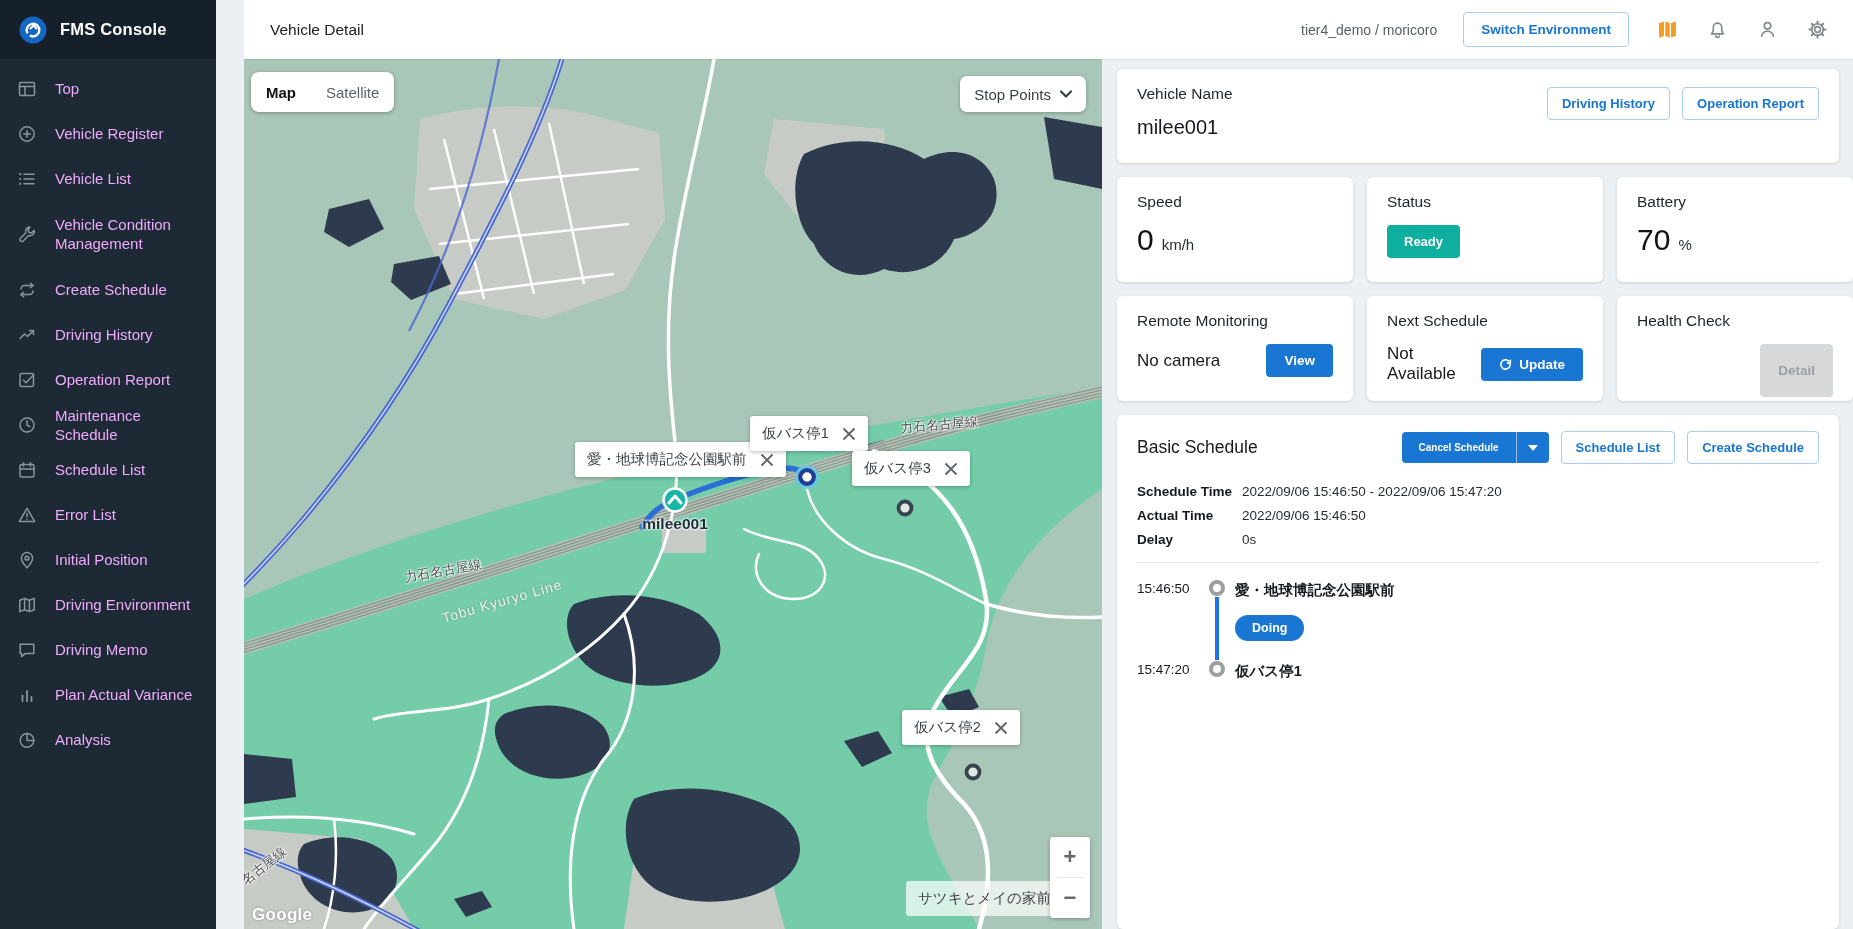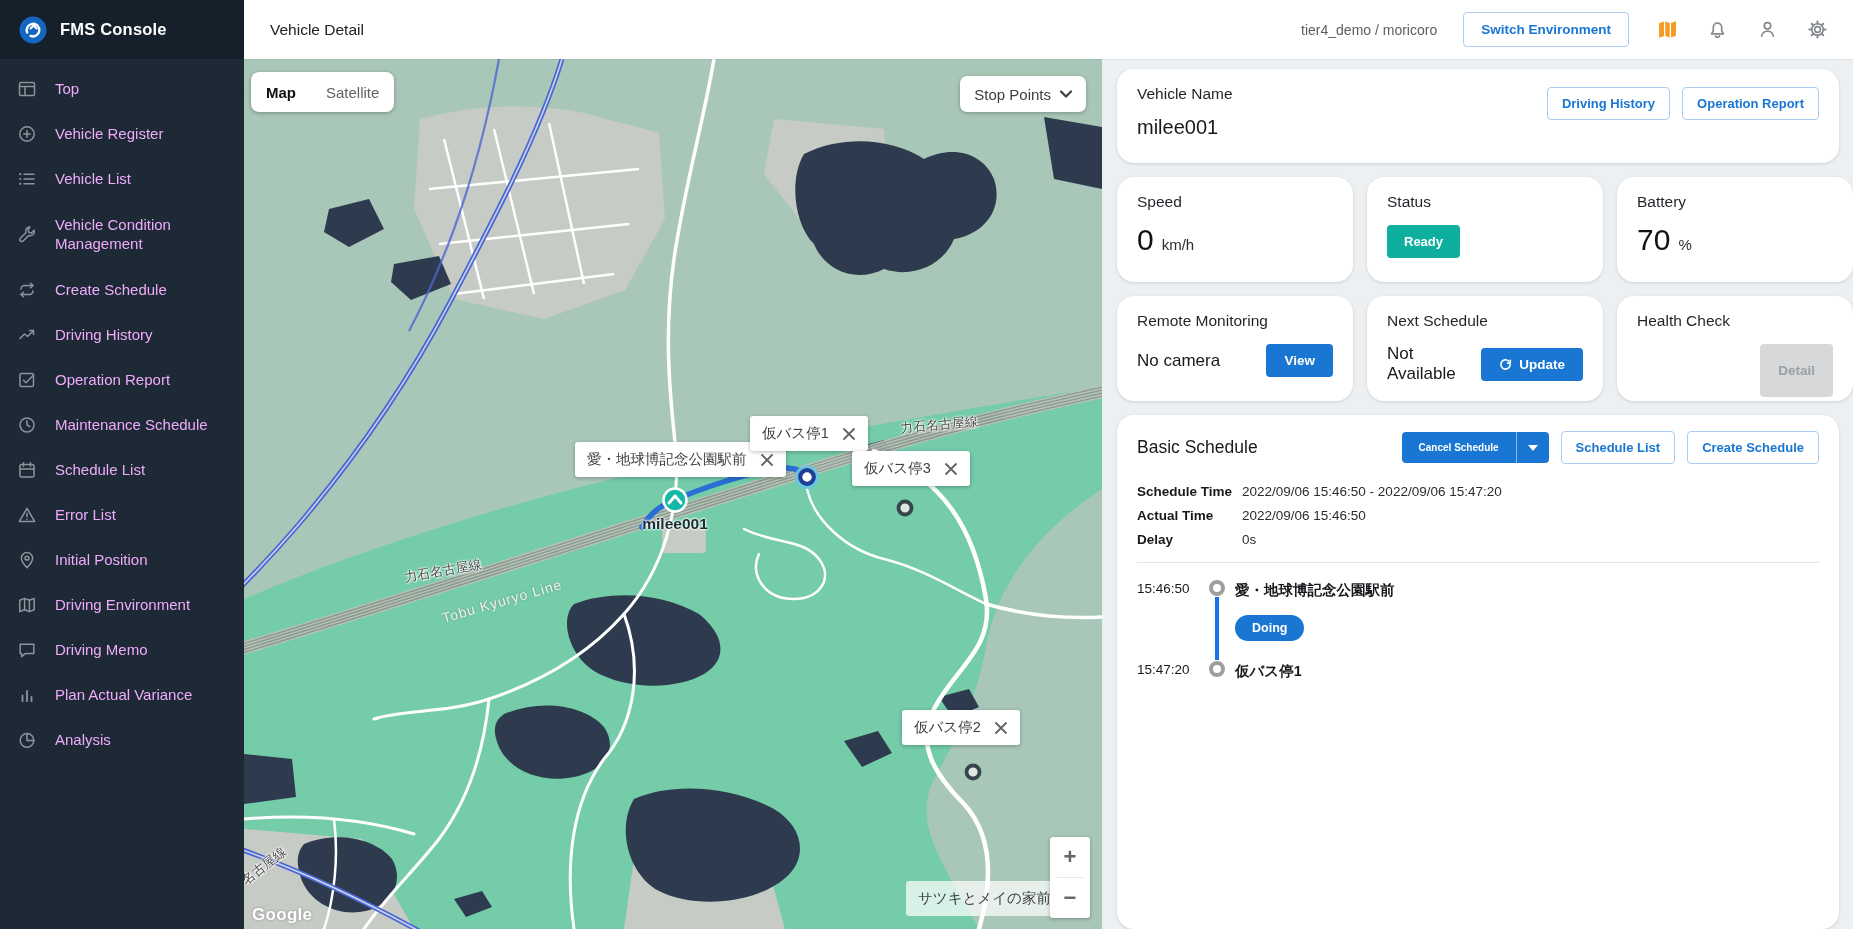--- a/index.html
+++ b/index.html
@@ -1,21 +1,21 @@
 <!DOCTYPE html>
 <html><head>
 <meta charset="utf-8">
 <style>
   * { box-sizing: border-box; margin: 0; padding: 0; }
   html,body { width:1853px; height:929px; overflow:hidden;
     font-family:"Liberation Sans", sans-serif; background:#edf0f3; color:#202124; }
   .app { position:relative; width:1853px; height:929px; }
 
   
-  .sidebar { position:absolute; left:0; top:0; width:244px; height:929px;
+  .sidebar { position:absolute; left:0; top:0; width:216px; height:929px;
     background:#1d2935; z-index:30; }
   .logo-row { height:59px; background:#15202b; display:flex; align-items:center;
     padding:0 18px; gap:12px; }
   .logo-badge { width:30px; height:30px; flex:none; }
   .app-name { color:#fff; font-size:16.5px; font-weight:bold; letter-spacing:.2px; }
   .nav { padding-top:7px; }
   .nav-item { display:flex; align-items:center; gap:18px; padding:0 14px 0 17px;
     min-height:45px; cursor:pointer; color:#f0abfc; font-size:15px; line-height:19px; }
   .nav-icon { width:20px; height:20px; flex:none; display:flex; }
   .nav-icon svg { stroke:#8b959d; fill:none; stroke-width:1.5;
@@ -65,21 +65,21 @@
   .zoom-btn { width:40px; height:40px; display:flex; align-items:center; justify-content:center;
     font-size:22px; font-weight:bold; color:#666; cursor:pointer; }
   .zoom-divider { height:1px; background:#e6e6e6; margin:0 7px; }
   .gmap-logo { position:absolute; left:8px; bottom:4px; color:#fff; font-size:17px;
     font-weight:bold; letter-spacing:.3px; text-shadow:0 0 3px rgba(0,0,0,.3); z-index:3; }
 
   
   .panel { position:absolute; left:1102px; top:59px; width:751px; height:870px;
     background:#edf0f3; padding:10px 0 0 15px; display:flex; flex-direction:column;
     overflow:hidden; }
-  .card { background:#fff; border-radius:17px; box-shadow:0 1px 3px rgba(60,64,67,.18); }
+  .card { background:#fff; border-radius:6px; box-shadow:0 1px 3px rgba(60,64,67,.18); }
   .card-vn { width:722px; height:94px; padding:16px 20px; display:flex;
     justify-content:space-between; margin-bottom:14px; }
   .vn-label { font-size:15.5px; color:#1f2328; }
   .vn-value { font-size:20px; margin-top:13px; color:#17191c; }
   .vn-btns { display:flex; gap:12px; align-items:flex-start; padding-top:2px; }
   .btn-outline { border:1px solid #a9ccf0; background:#fff; color:#1976d2; font-weight:bold;
     font-size:13px; padding:8px 14px; border-radius:4px; cursor:pointer; white-space:nowrap;
     font-family:"Liberation Sans", sans-serif; }
   .metric-grid { display:grid; grid-template-columns:repeat(3,236px); gap:14px;
     margin-bottom:14px; }

